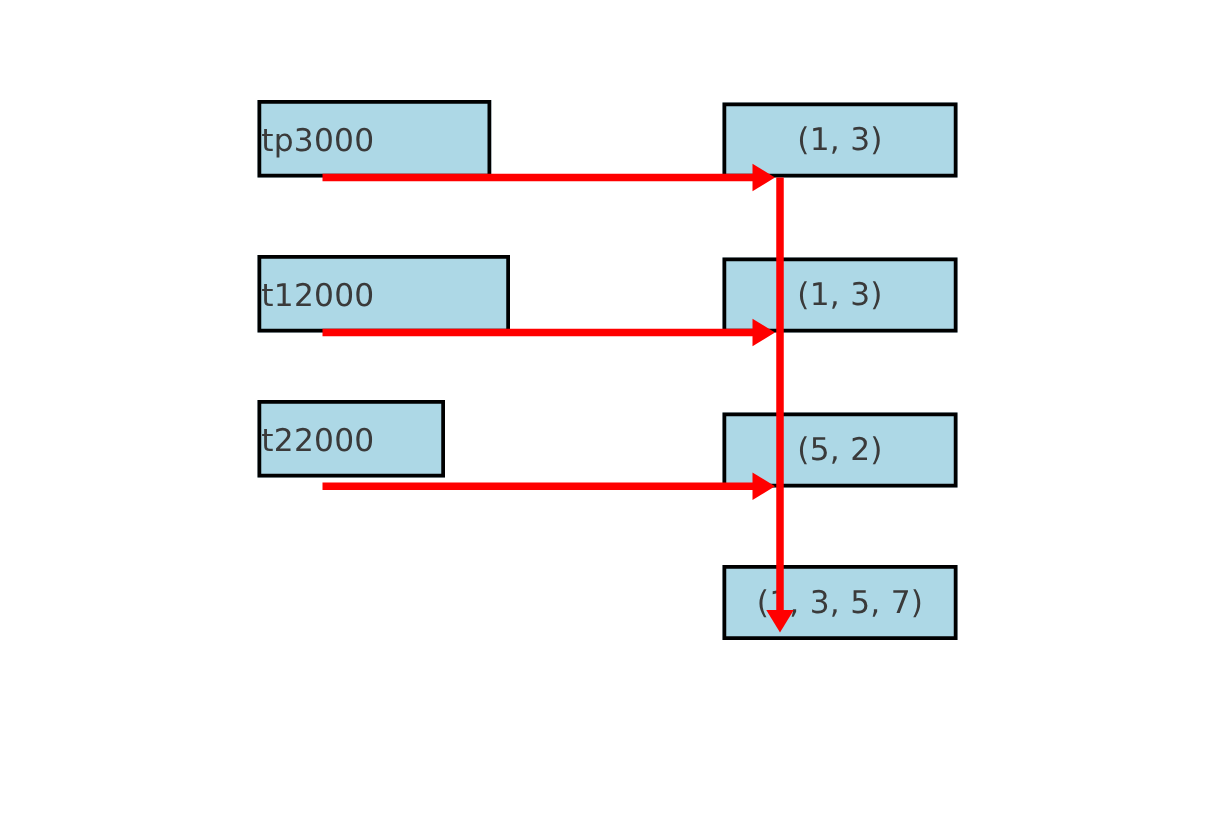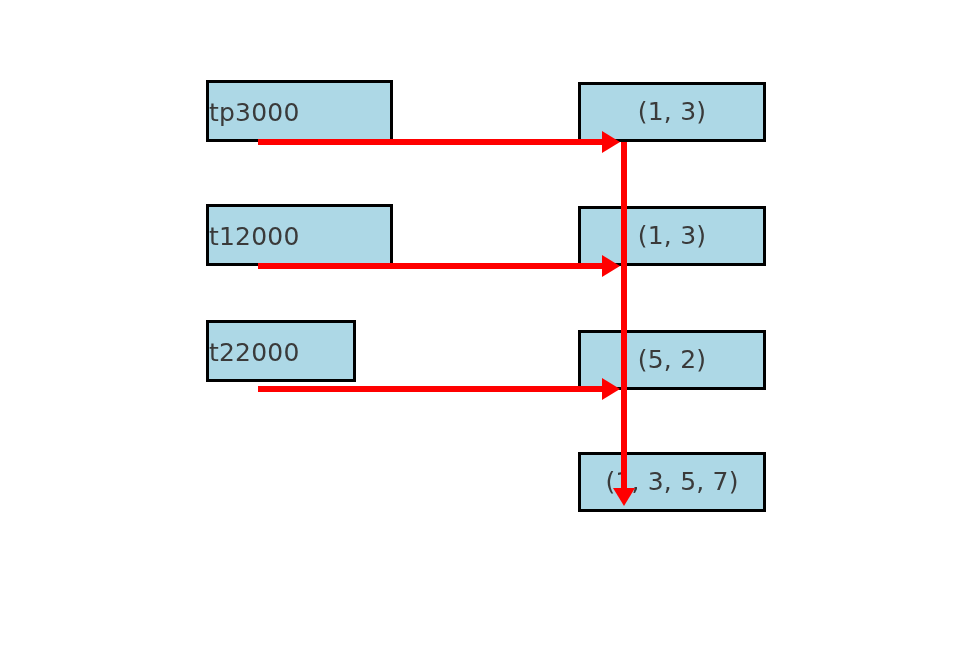--- a/index.html
+++ b/index.html
@@ -84,21 +84,21 @@
 </head>
 <body>
 
 <div id="canvas">
 
   <div class="node left" style="left:206px; top:80px; width:187px; height:62px;">
     <span class="line1">tp</span>
     <span class="line2">3000</span>
   </div>
 
-  <div class="node left" style="left:206px; top:204px; width:187px; height:62px;text-align:center;">
+  <div class="node left" style="left:206px; top:204px; width:202px; height:62px;text-align:center;">
     <span class="line1">t1</span>
     <span class="line2">2000</span>
   </div>
 
   <div class="node left" style="left:206px; top:320px; width:150px; height:62px;">
     <span class="line1">t2</span>
     <span class="line2">2000</span>
   </div>
 
   <div class="node right" style="left:578px; top:82px; width:188px; height:60px;">

